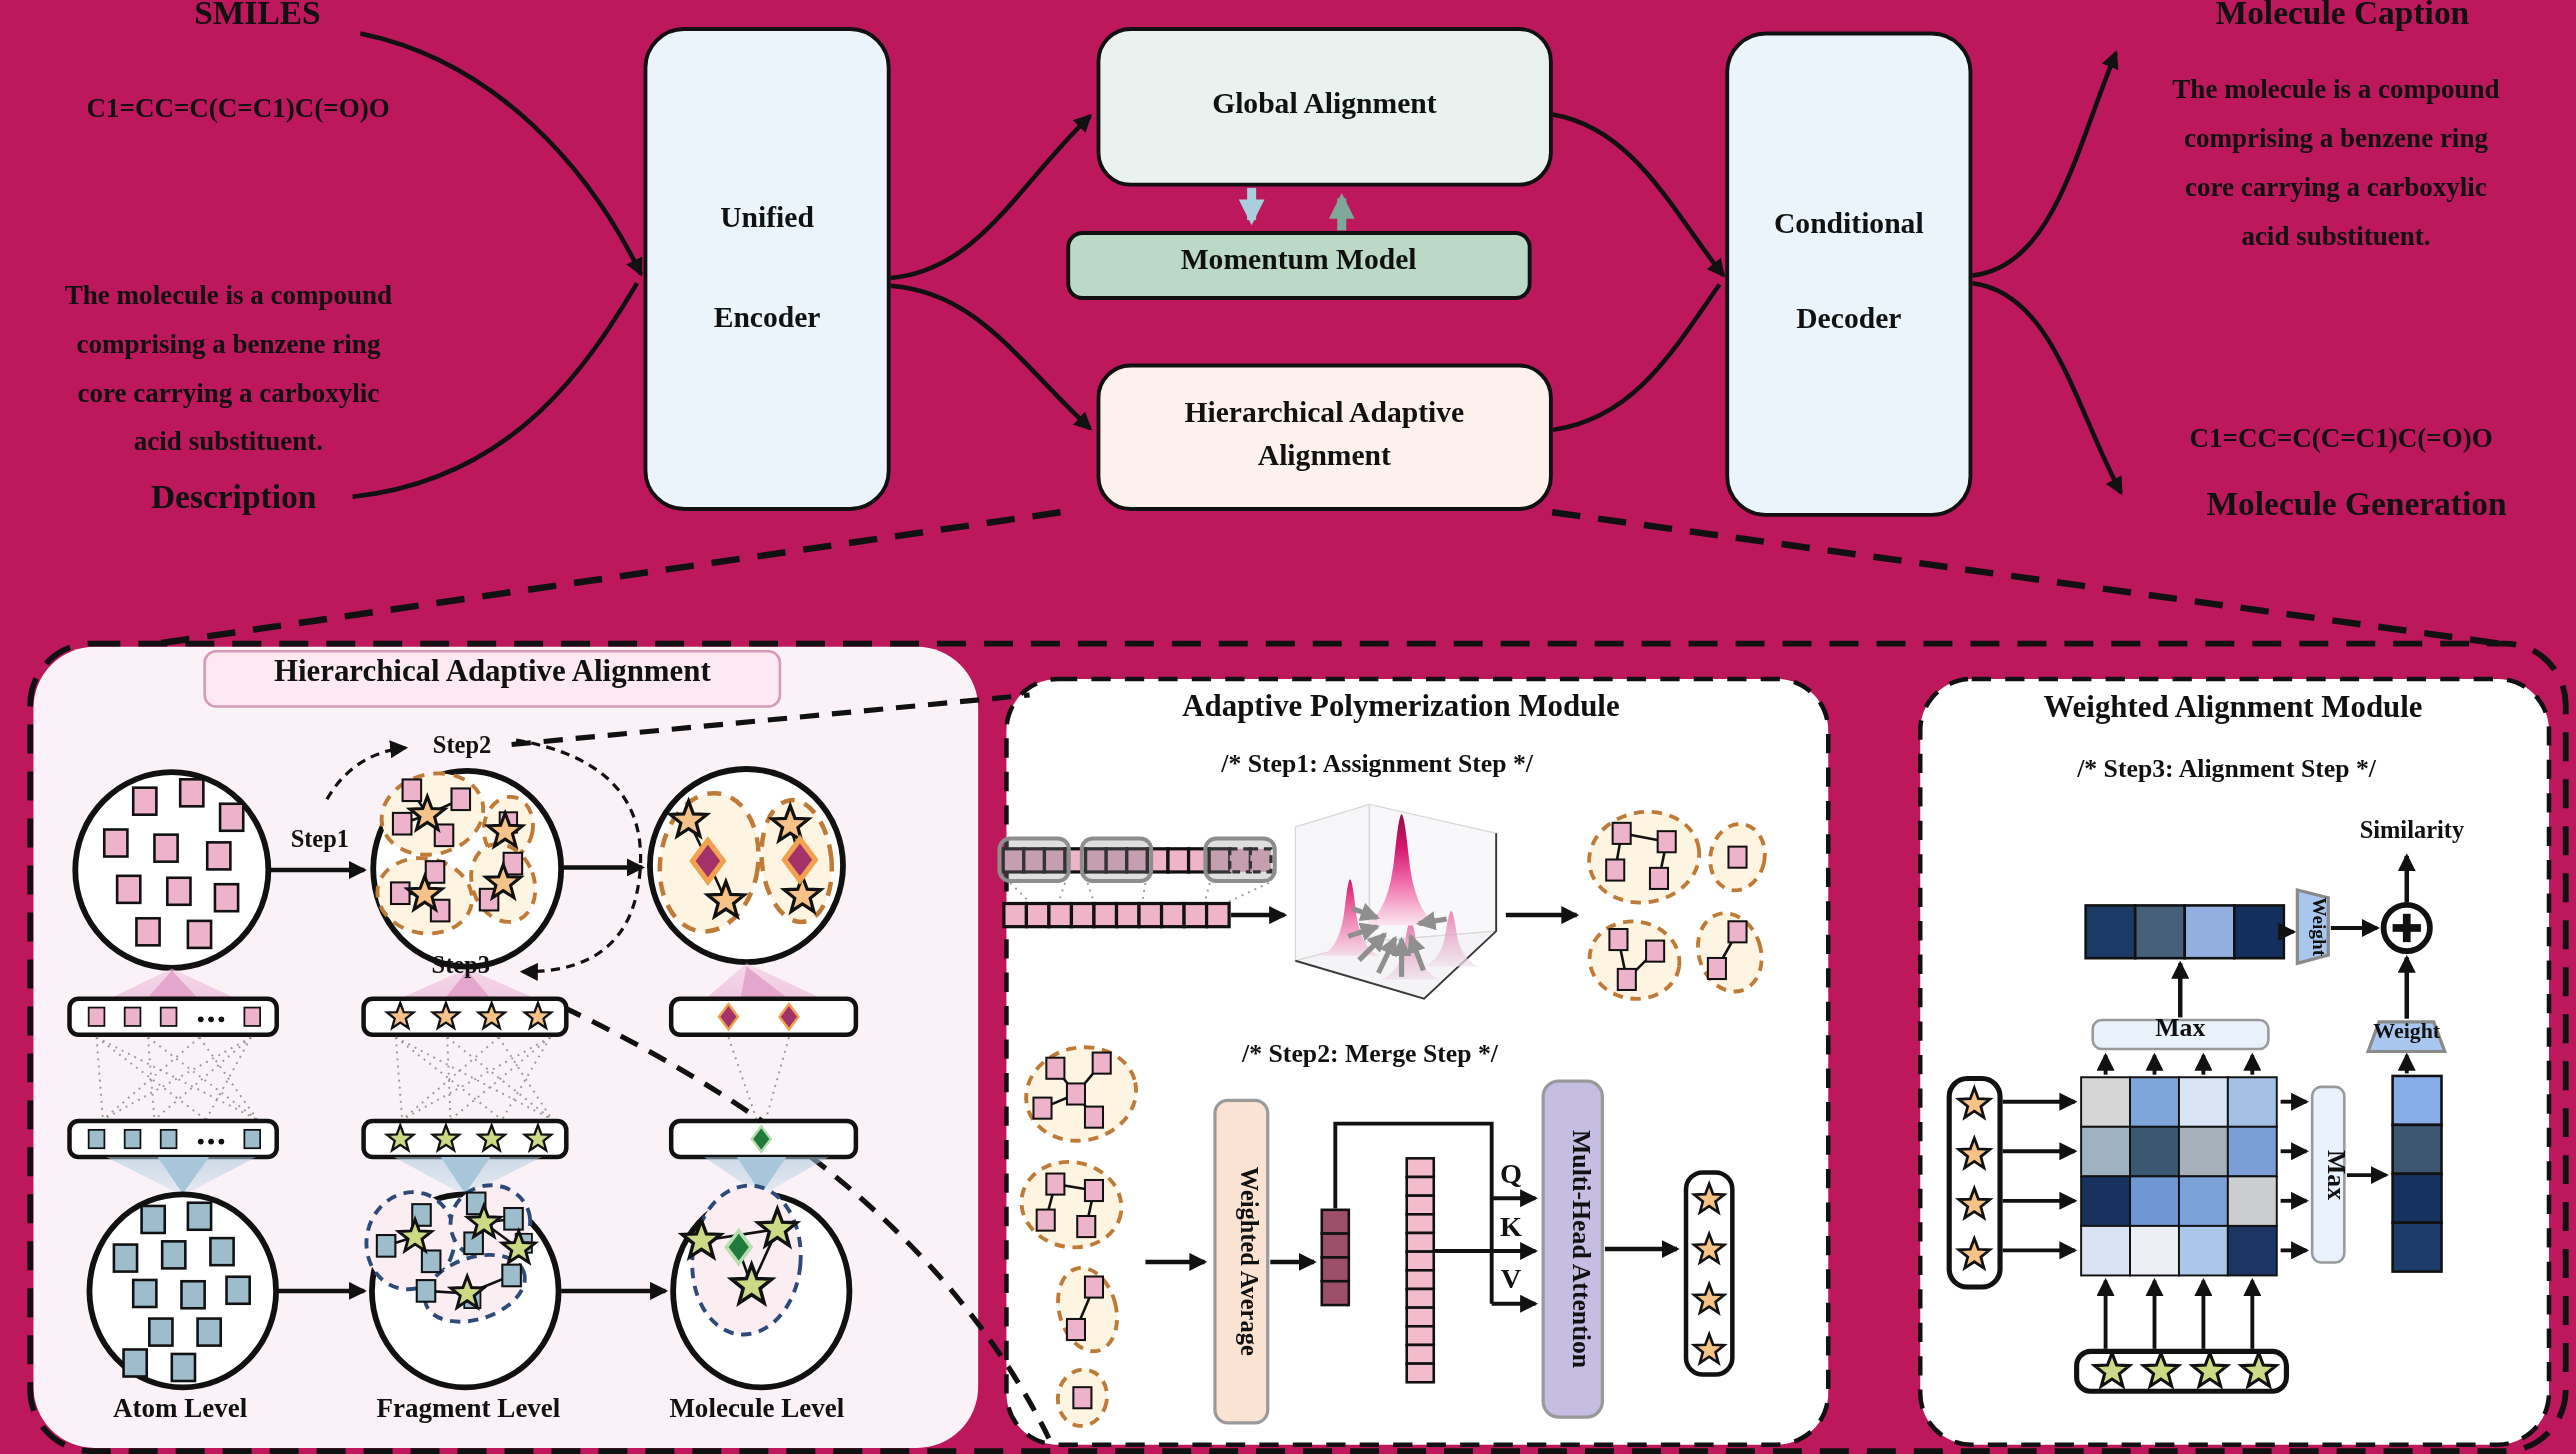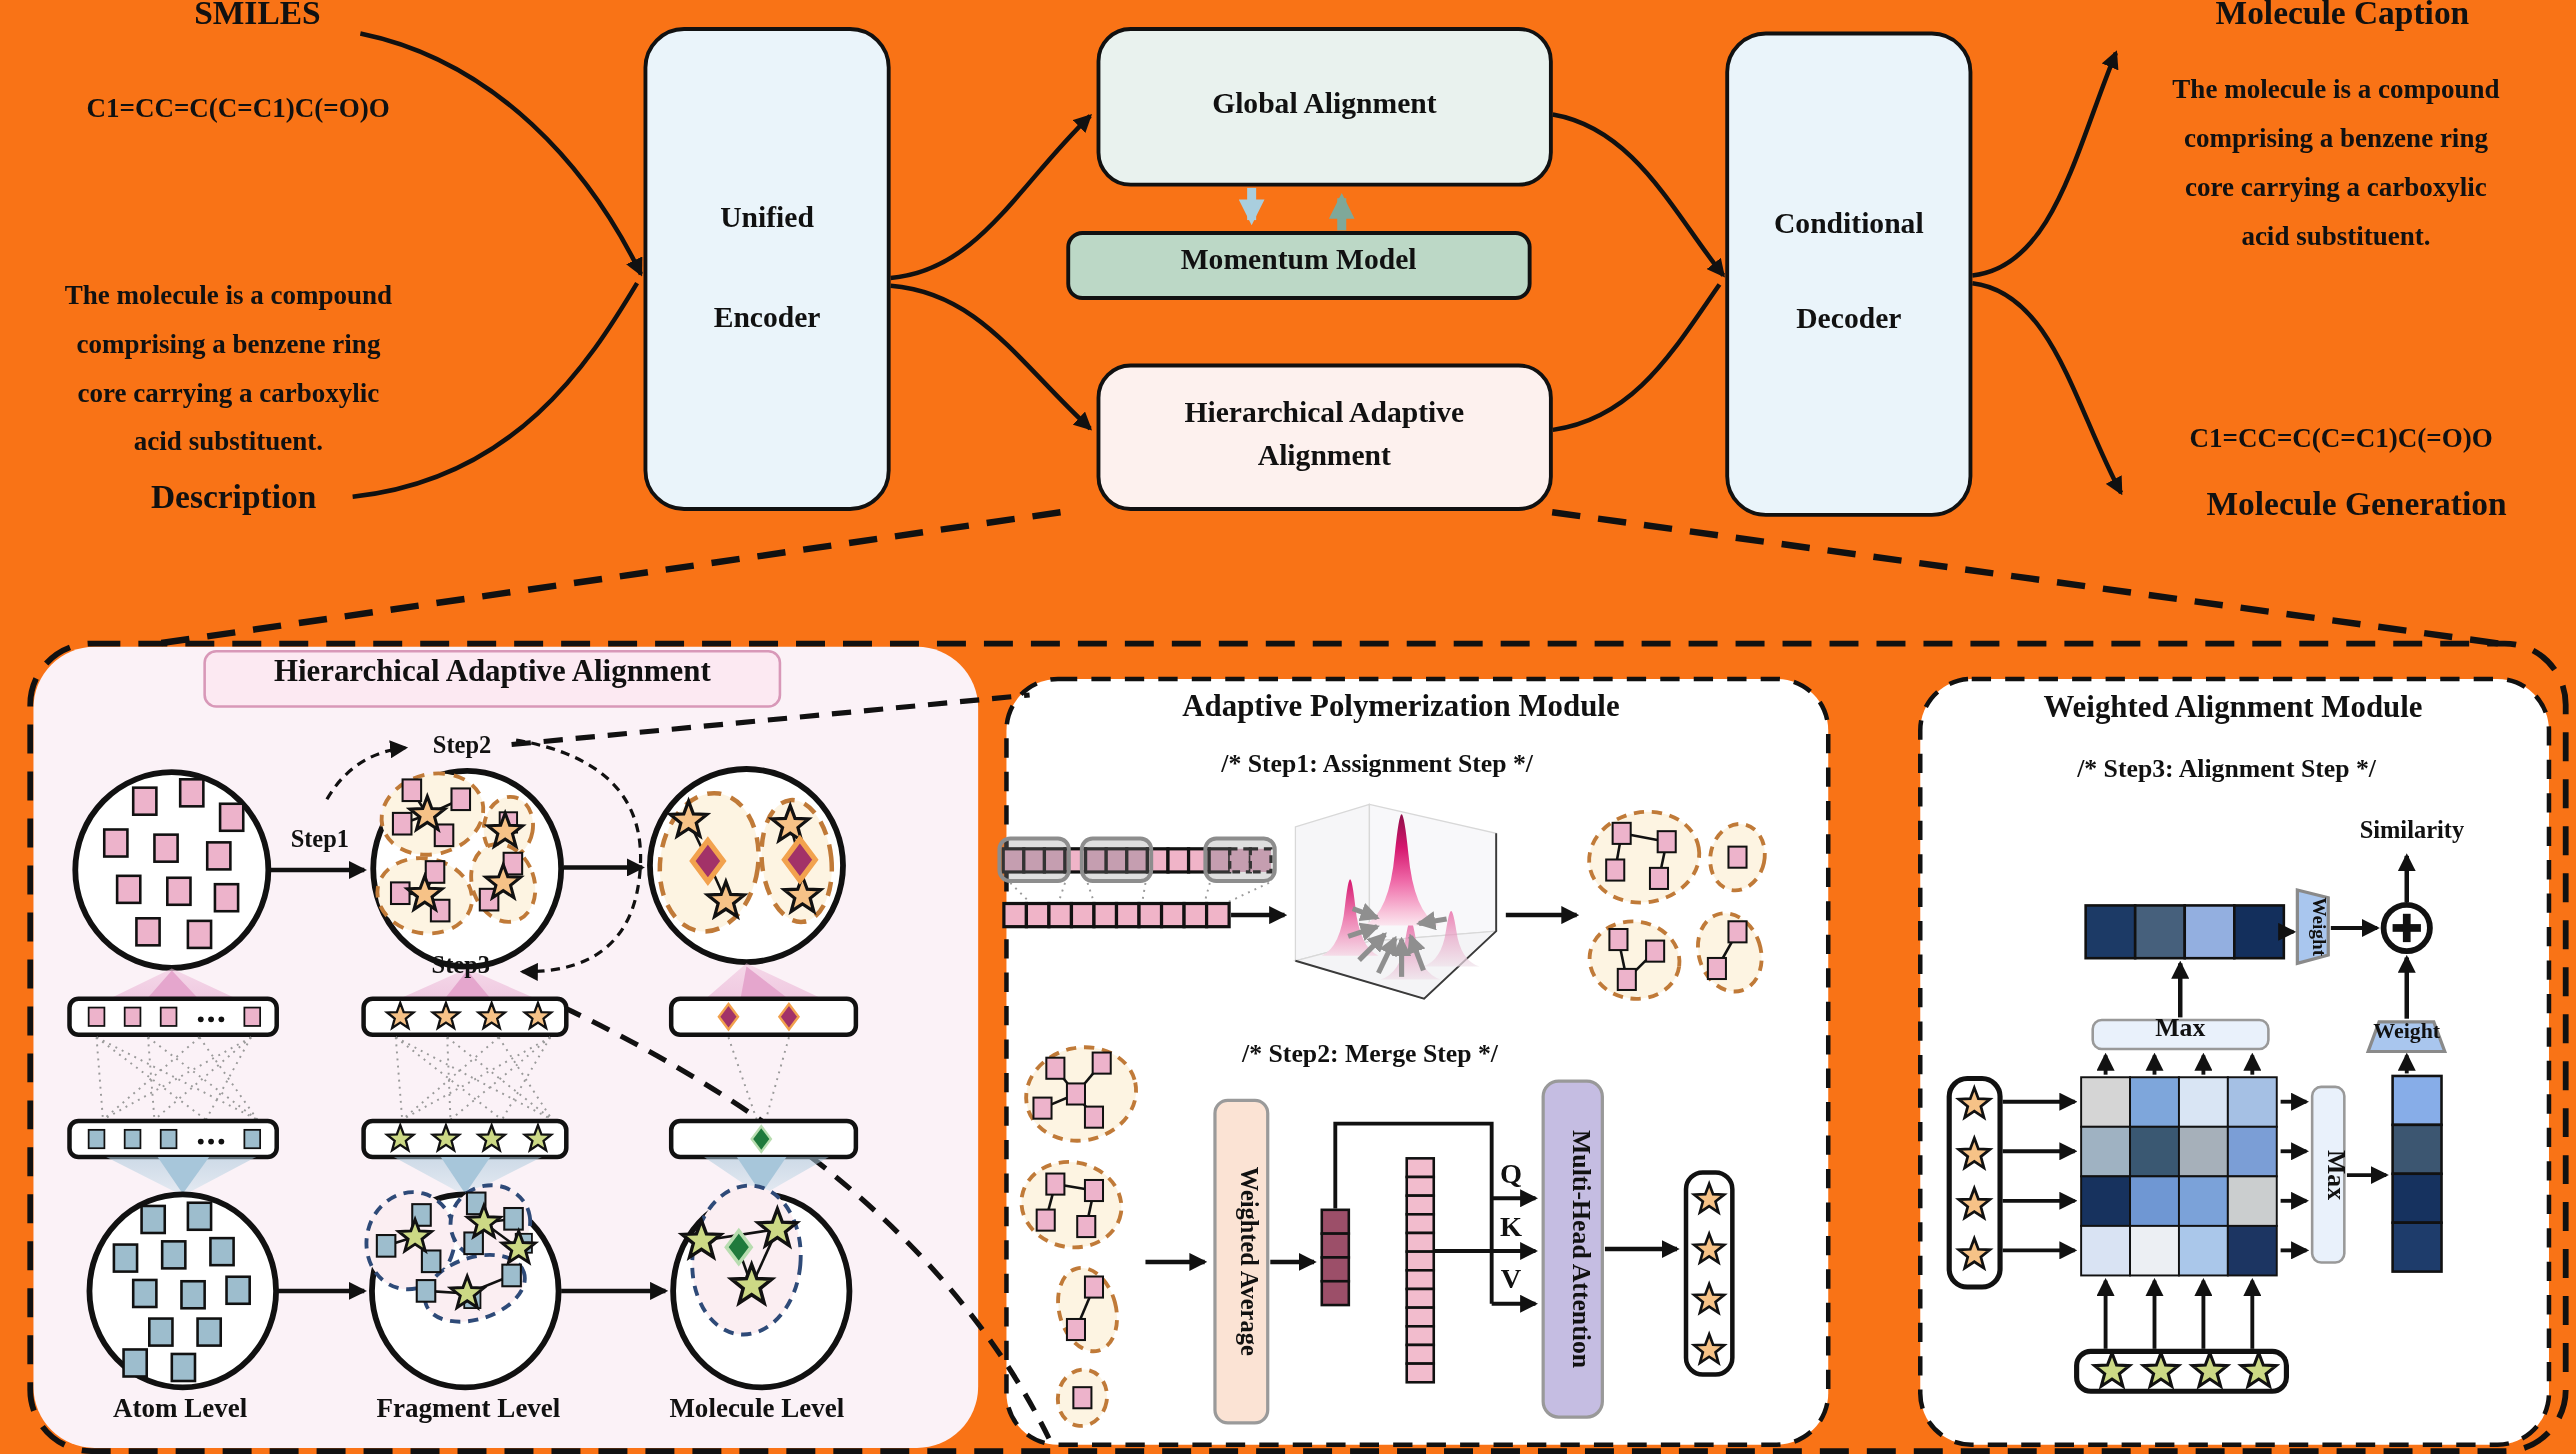--- a/index.html
+++ b/index.html
@@ -1,16 +1,16 @@
 <!DOCTYPE html>
 <html style="font-size:10.3px"><head>
 <meta charset="utf-8">
 <style>
   html,body{margin:0;padding:0;background:#ffffff;}
-  #stage{position:relative;width:2576px;height:1455px;background:#f97316;overflow:hidden;}
+  #stage{position:relative;width:2576px;height:1455px;background:#be185d;overflow:hidden;}
   svg{position:absolute;left:0;top:0;}
   text{font-family:"Liberation Serif","DejaVu Serif",serif;font-weight:bold;fill:#111;
        text-anchor:middle;}
   .t52{font-size:52px;} .t48{font-size:48px;} .t46{font-size:46px;} .t42{font-size:42px;}
   .t40{font-size:40px;} .t38{font-size:38px;} .t34{font-size:34px;}
   .t30{font-size:30px;} .t44{font-size:44px;}
   .boxline{stroke:#111;stroke-width:6;}
   .curve{fill:none;stroke:#111;stroke-width:7;}
   .bond{stroke:#111;stroke-width:4;}
   .dotfan{stroke:#9a9a9a;stroke-width:3;stroke-dasharray:3 8;fill:none;}

